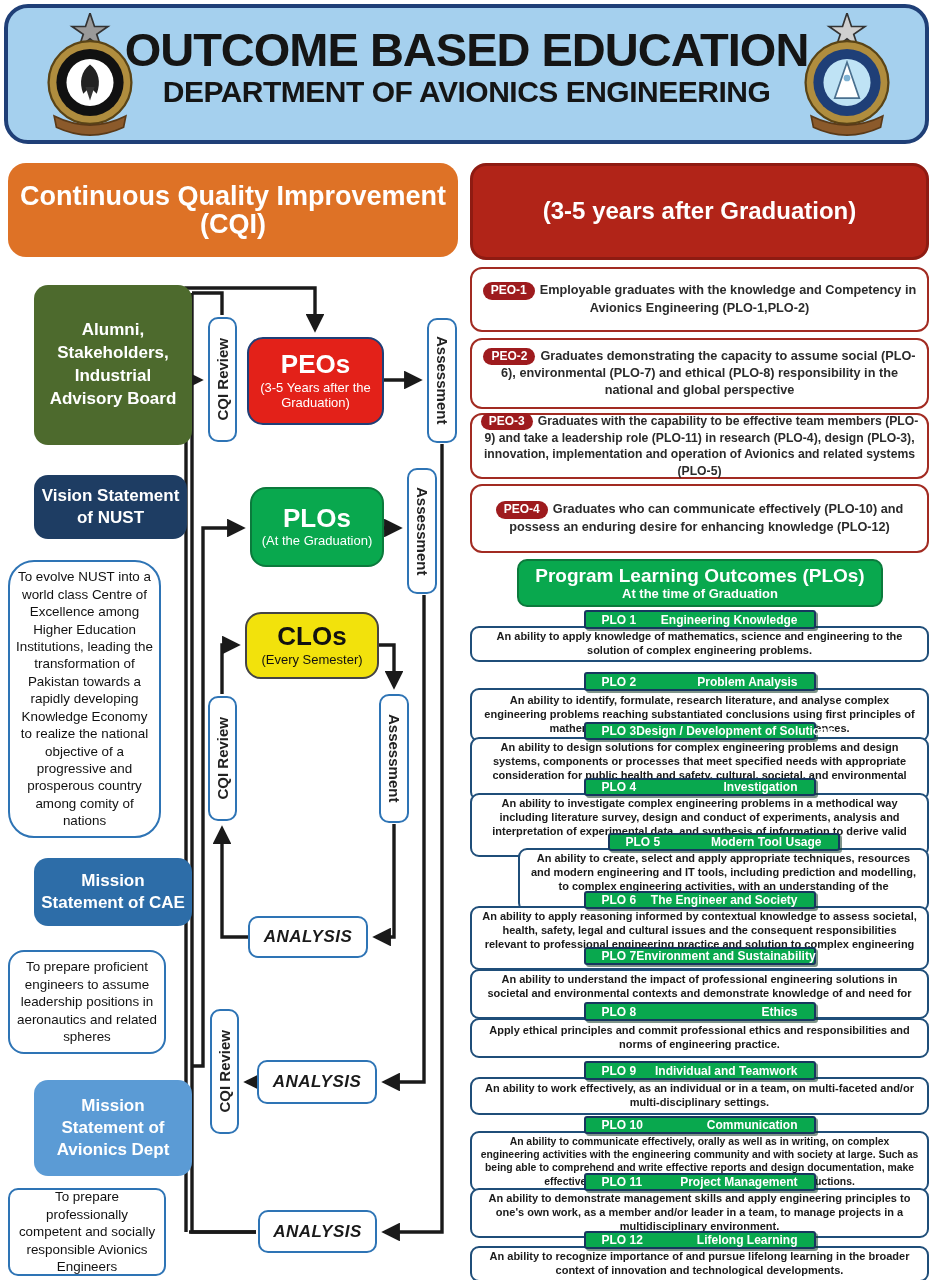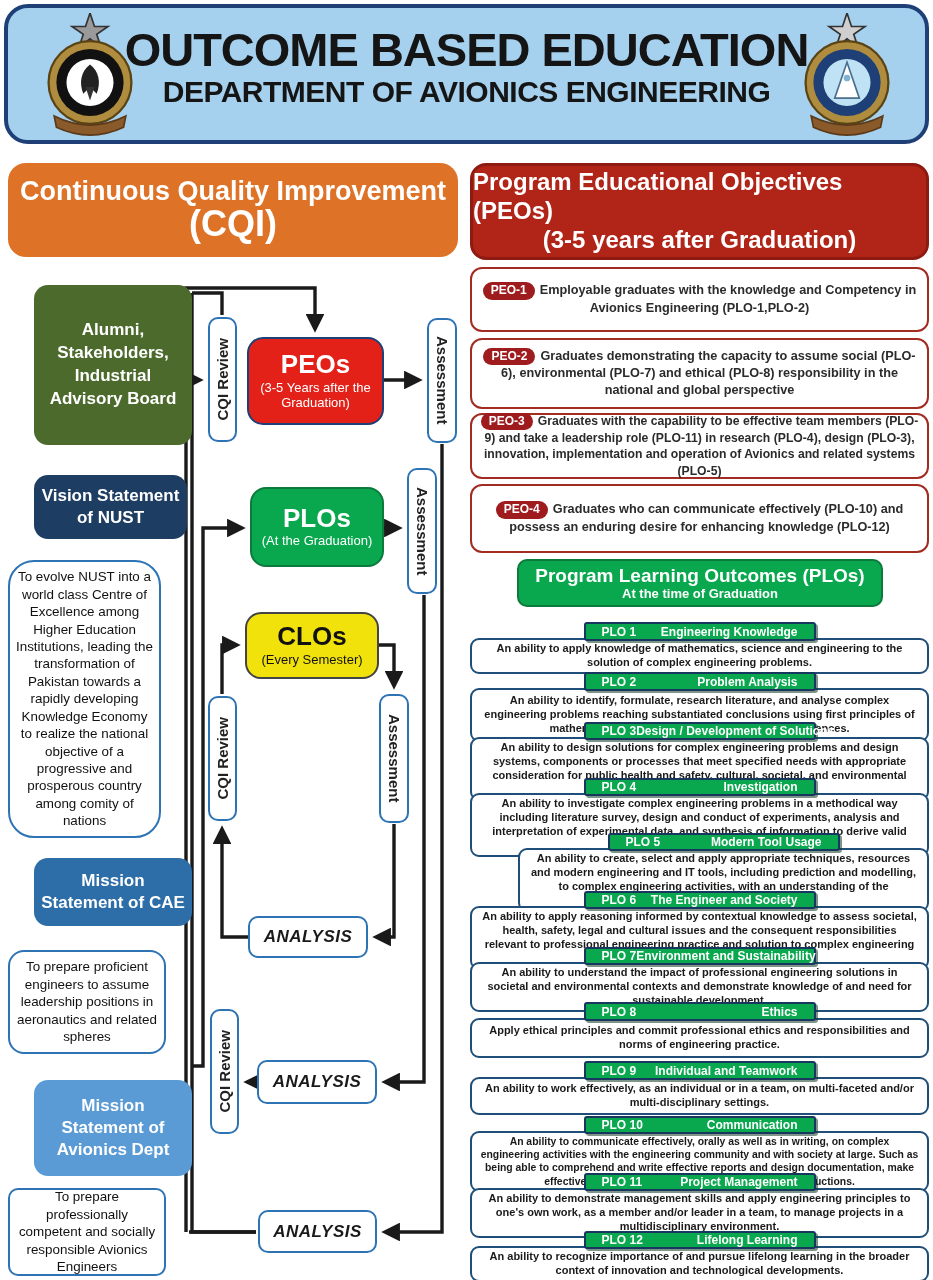--- a/index.html
+++ b/index.html
@@ -84,21 +84,21 @@
     <polygon points="50,44 61,76 39,76" fill="#fff" stroke="#4a708f" stroke-width="1.5"></polygon>
     <circle cx="50" cy="58" r="3" fill="#7fb3d4"></circle>
     <path d="M18 92 Q50 108 82 92 L80 102 Q50 116 20 102 Z" fill="#8B5A2B" stroke="#5a3a18" stroke-width="1.5"></path>
   </svg>
   <h1>OUTCOME BASED EDUCATION</h1>
   <h2>DEPARTMENT OF AVIONICS ENGINEERING</h2>
 </div>
 
 <div class="abs bigbox" style="left:8px;top:163px;width:450px;height:94px;background:#DE7226;border-radius:18px;color:#fff;">
   <div class="t1" style="font-size:27px;">Continuous Quality Improvement</div>
-  <div class="t1" style="font-size:36px;">(CQI)</div>
+  <div class="t1" style="font-size:27px;">(CQI)</div>
 </div>
 
 <div class="abs sidebox" style="left:8px;top:285px;width:158px;height:160px;background:#4D6A2D;font-size:17px;line-height:1.35;padding:6px;">
   <span>Alumni, Stakeholders, Industrial Advisory Board</span>
 </div>
 
 <div class="abs sidebox" style="left:8px;top:475px;width:153px;height:64px;background:#1E3D63;font-size:17px;line-height:1.3;padding:4px;">
   <span>Vision Statement of NUST</span>
 </div>
 
@@ -190,21 +190,20 @@
     <path d="M424 595 V1082 H385" marker-end="url(#ah)"></path>
     <path d="M222 694 V645 H237" marker-end="url(#ah)"></path>
     <path d="M379 645 H394 V686" marker-end="url(#ah)"></path>
     <path d="M394 824 V937 H376" marker-end="url(#ah)"></path>
     <path d="M249 937 H222 V829" marker-end="url(#ah)"></path>
     <path d="M256 1082 H247" marker-end="url(#ah)"></path>
   </g>
 </svg>
 
 <div class="abs peo-header">
-  <div class="l1">Program Educational Objectives (PEOs)</div>
   <div class="l2">(3-5 years after Graduation)</div>
 </div>
 
 <div class="abs peo-box" style="top:267px;height:65px;">
   <div class="txt"><span class="peo-pill">PEO-1</span><span>Employable graduates with the knowledge and Competency in Avionics Engineering (PLO-1,PLO-2)</span></div>
 </div>
 <div class="abs peo-box" style="top:338px;height:71px;">
   <div class="txt"><span class="peo-pill">PEO-2</span><span>Graduates demonstrating the capacity to assume social (PLO-6), environmental (PLO-7) and ethical (PLO-8) responsibility in the national and global perspective</span></div>
 </div>
 <div class="abs peo-box" style="top:413px;height:66px;">
@@ -212,21 +211,21 @@
 </div>
 <div class="abs peo-box" style="top:484px;height:69px;">
   <div class="txt"><span class="peo-pill">PEO-4</span><span>Graduates who can communicate effectively (PLO-10) and possess an enduring desire for enhancing knowledge (PLO-12)</span></div>
 </div>
 
 <div class="abs plo-header">
   <div class="l1">Program Learning Outcomes (PLOs)</div>
   <div class="l2">At the time of Graduation</div>
 </div>
 
-<div class="abs plo-item" style="top:610px;height:52px;margin-top:12px;">
+<div class="abs plo-item" style="top:610px;height:52px;">
   <div class="plo-pill">
       <span>PLO 1</span>
       <span>Engineering Knowledge</span>
     </div>
   <div class="plo-desc">
       <span>An ability to apply knowledge of mathematics, science and engineering to the solution of complex engineering problems.</span>
     </div>
 </div>
 <div class="abs plo-item" style="top:672px;height:70px;">
   <div class="plo-pill">
@@ -266,21 +265,21 @@
 </div>
 <div class="abs plo-item" style="top:891px;height:60px;">
   <div class="plo-pill">
       <span>PLO 6</span>
       <span>The Engineer and Society</span>
     </div>
   <div class="plo-desc">
       <span>An ability to apply reasoning informed by contextual knowledge to assess  societal, health, safety, legal and cultural issues and the consequent responsibilities relevant to professional engineering practice and solution to complex engineering problems</span>
     </div>
 </div>
-<div class="abs plo-item" style="top:947px;height:56px;">
+<div class="abs plo-item" style="top:947px;height:56px;gap:7px;">
   <div class="plo-pill">
       <span>PLO 7</span>
       <span>Environment and Sustainability</span>
     </div>
   <div class="plo-desc">
       <span>An ability to understand the impact of professional engineering solutions in societal and environmental contexts and demonstrate knowledge of and need for sustainable development.</span>
     </div>
 </div>
 <div class="abs plo-item" style="top:1002px;height:56px;">
   <div class="plo-pill">

